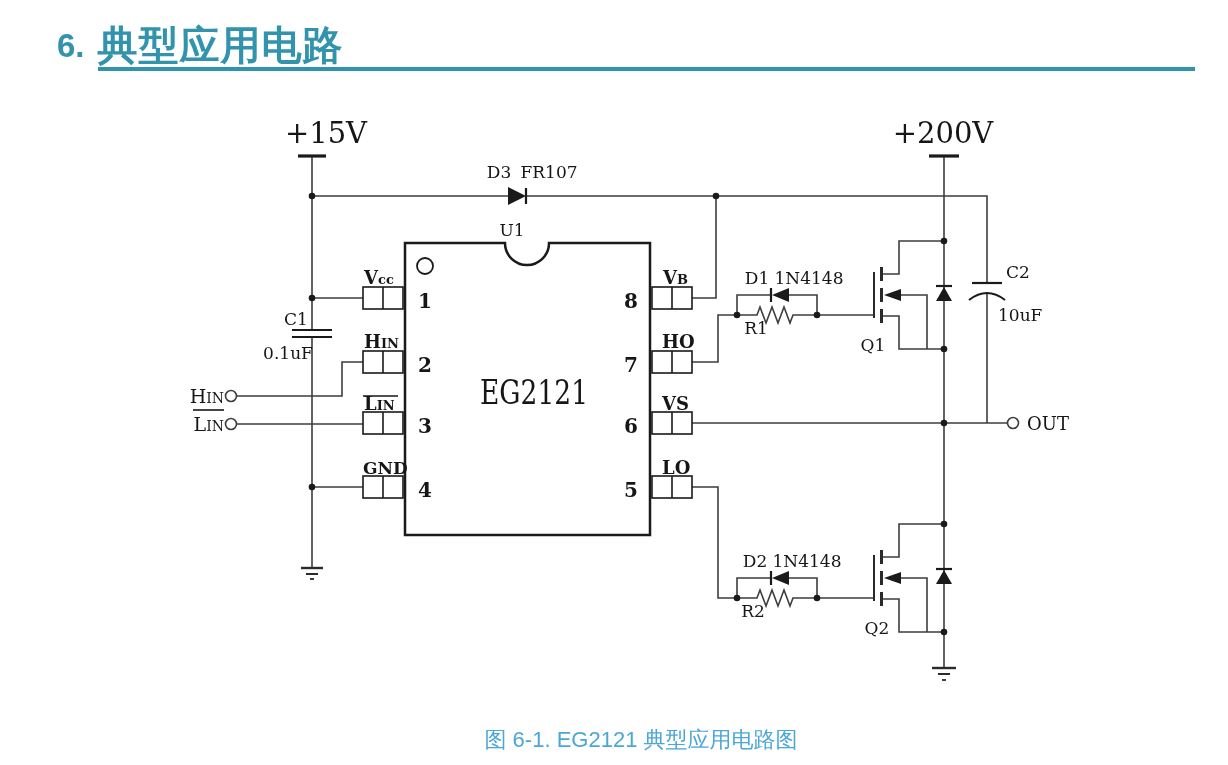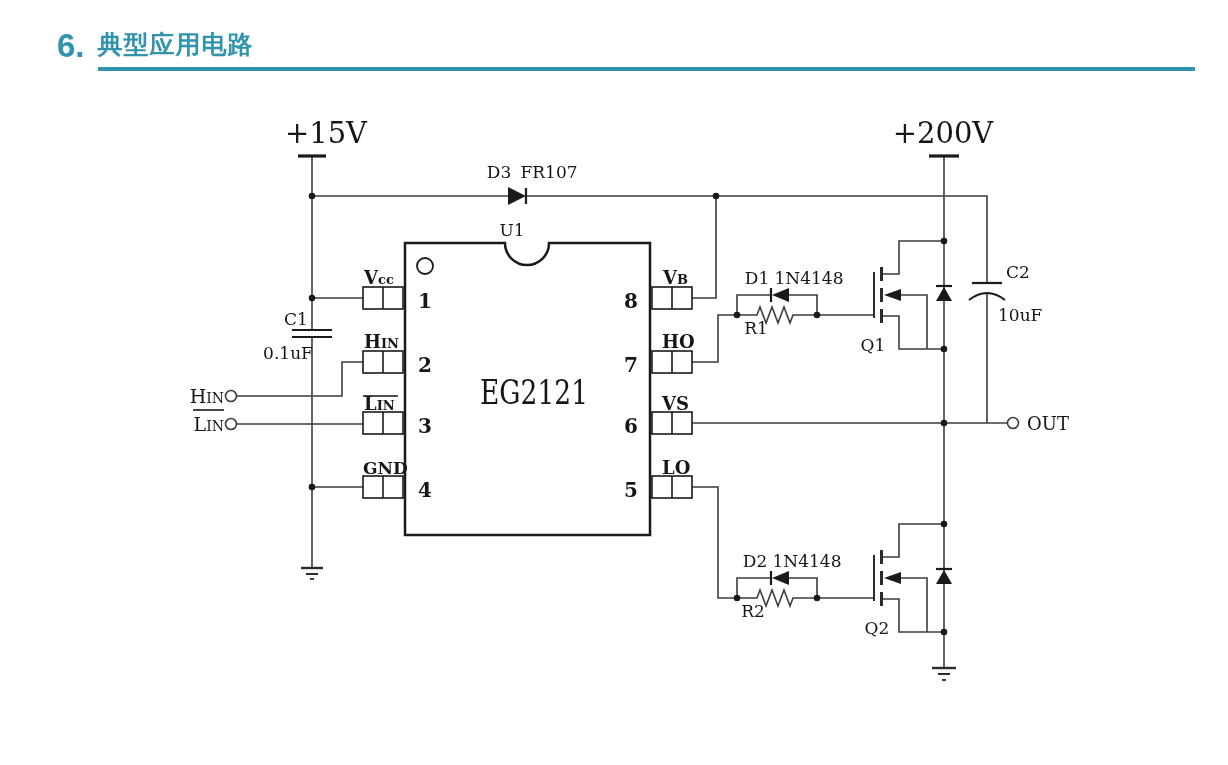--- a/index.html
+++ b/index.html
@@ -17,21 +17,21 @@
     position: absolute; left: 57px; top: 24px;
     display: flex; align-items: flex-end; gap: 13px;
     white-space: nowrap;
   }
   .section-number {
     font-family: "Liberation Sans", sans-serif;
     font-weight: bold; font-size: 33px; line-height: 38px;
   }
   .section-title {
     font-family: "DejaVu Serif", serif;
-    font-weight: bold; font-size: 25px; line-height: 41px;
+    font-weight: bold; font-size: 40px; line-height: 41px;
     letter-spacing: 1px;
   }
   .title-underline {
     position: absolute; left: 98px; top: 67px;
     width: 1097px; height: 4px;
   }
 
   
   .caption {
     position: absolute; left: 54px; top: 725px; width: 1174px;
@@ -270,13 +270,14 @@
       <circle class="filled" cx="737" cy="598" r="3.3"></circle>
       <circle class="filled" cx="817" cy="598" r="3.3"></circle>
       <circle class="filled" cx="944" cy="241" r="3.3"></circle>
       <circle class="filled" cx="944" cy="349" r="3.3"></circle>
       <circle class="filled" cx="944" cy="423" r="3.3"></circle>
       <circle class="filled" cx="944" cy="524" r="3.3"></circle>
       <circle class="filled" cx="944" cy="632" r="3.3"></circle>
     </g>
   </svg>
 
+  <div class="caption" style="color: rgb(75, 167, 214);">图 6-1. EG2121 典型应用电路图</div>
 </div>
 
 </body></html>

